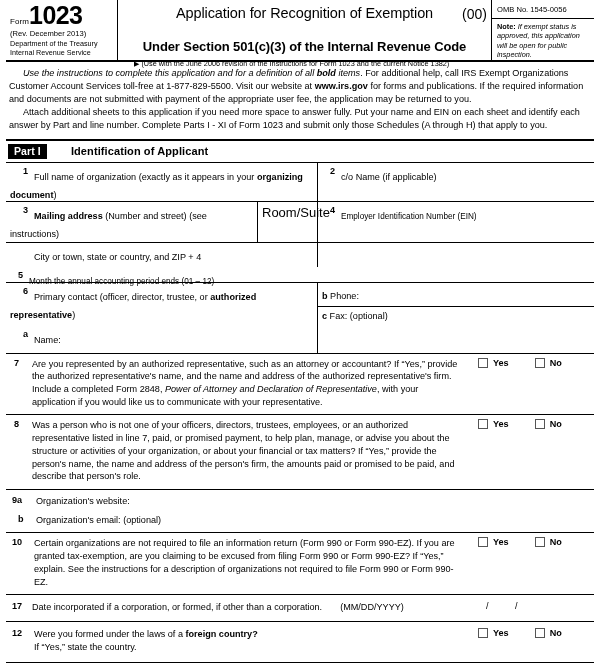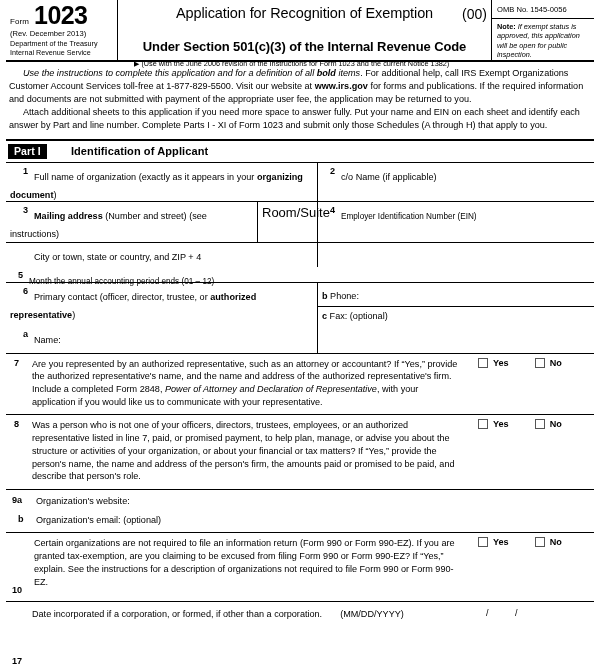--- a/index.html
+++ b/index.html
@@ -32,21 +32,20 @@
   .mh-left {
     width: 112px;
     box-sizing: border-box;
     padding: 3px 4px 0 4px;
     border-right: 1.5px solid #000;
     line-height: 1.12;
   }
   .mh-formline {
     display: flex;
     align-items: baseline;
-    gap: 5px;
   }
   .mh-formword {
     font-size: 8px;
     letter-spacing: .1px;
   }
   .mh-number {
     font-size: 25px;
     font-weight: bold;
     letter-spacing: -.6px;
     line-height: 1;
@@ -202,21 +201,21 @@
   }
   .qnum {
     font-weight: bold;
     font-size: 9.1px;
     width: 22px;
     flex: 0 0 22px;
     text-align: left;
     padding-left: 4px;
     box-sizing: border-box;
   }
-  .qnum.wide { width: 24px; flex: 0 0 24px; padding-left: 2px; margin-top: 48px;}
+  .qnum.wide { width: 24px; flex: 0 0 24px; padding-left: 2px;}
   .qtext {
     flex: 1;
     font-size: 9.1px;
     line-height: 1.4;
     padding-right: 8px;
   }
   .qtext i { font-style: italic; }
   .qtext b { font-weight: bold; }
   .yesno {
     flex: 0 0 112px;

